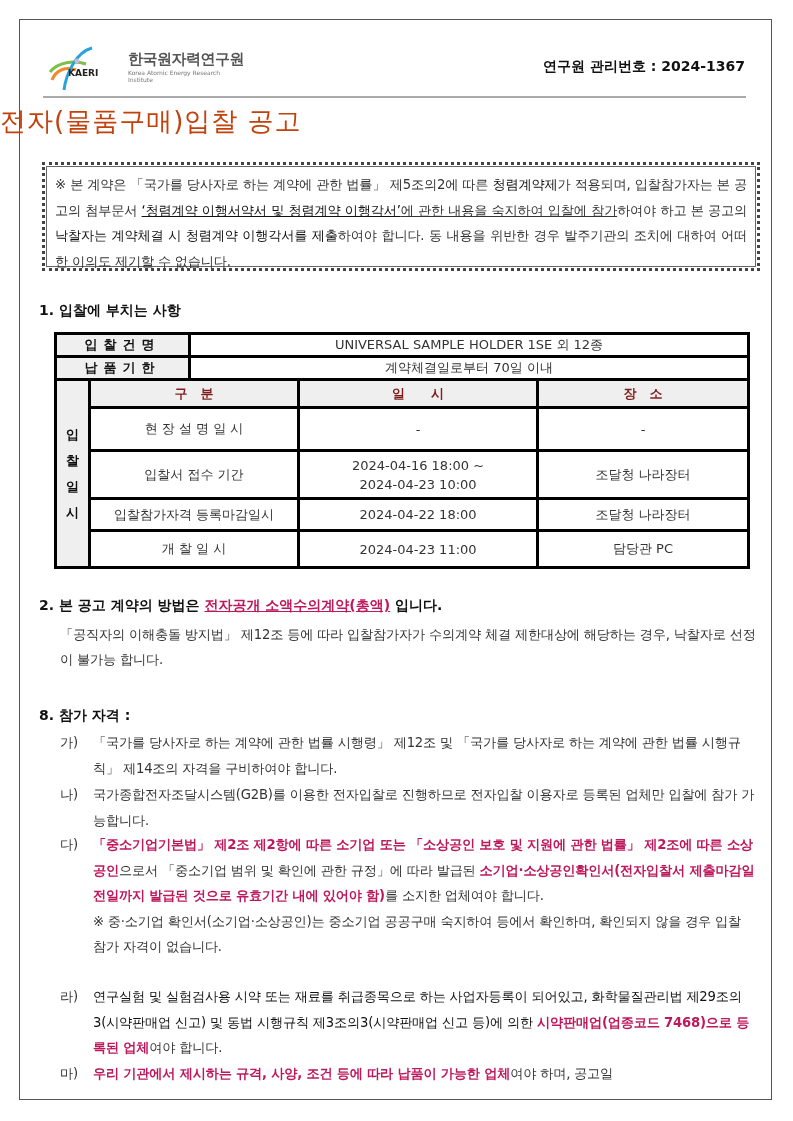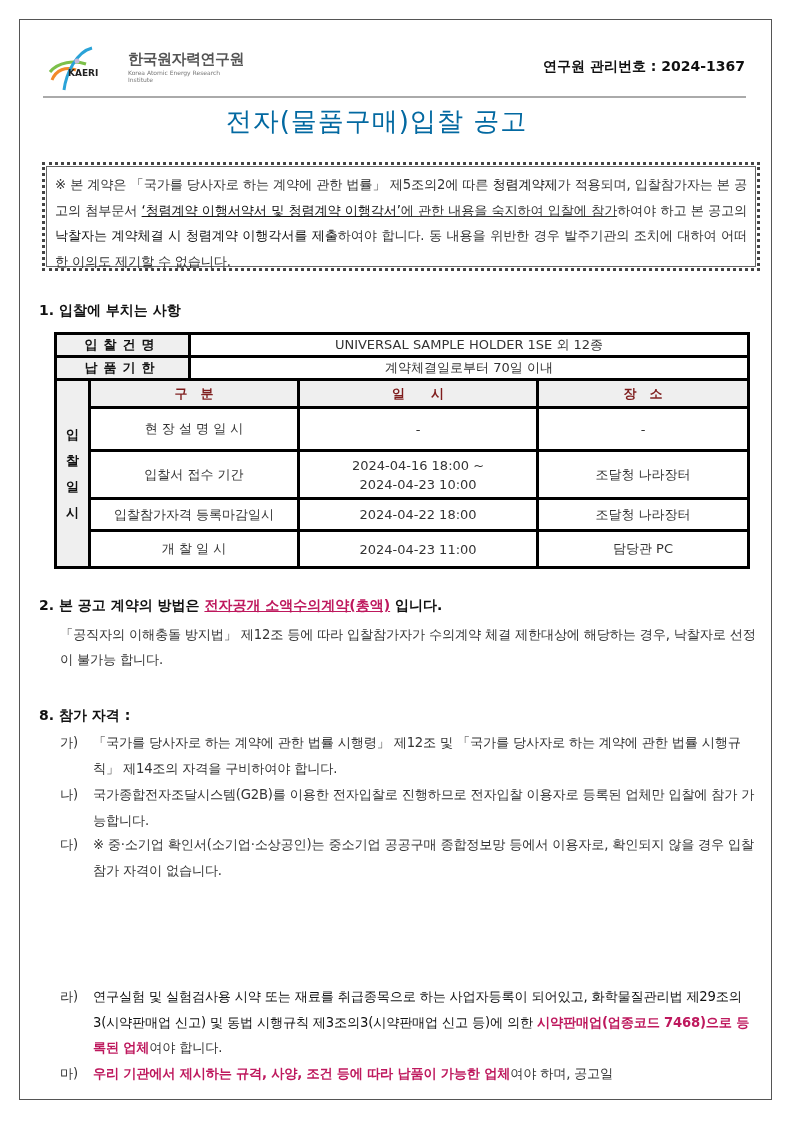--- a/index.html
+++ b/index.html
@@ -6,22 +6,22 @@
   body { width:793px; height:1121px; position:relative; overflow:hidden;
          font-family:"DejaVu Sans", "Liberation Sans", sans-serif; color:#222; }
   .page-border { position:absolute; left:19px; top:19px; width:753px; height:1081px;
                  border:1px solid #555; box-sizing:border-box; }
   .logo { position:absolute; left:46px; top:44px; width:200px; height:50px; }
   .logo-text-ko { position:absolute; left:82px; top:6px; font-size:15px; font-weight:bold; color:#555; letter-spacing:-0.5px; }
   .logo-text-en { position:absolute; left:82px; top:25px; font-size:6px; color:#777; }
   .logo-kaeri { position:absolute; left:22px; top:24px; font-size:9px; font-weight:bold; color:#222; }
   .mgmt-no { position:absolute; right:48px; top:58px; font-size:14px; font-weight:bold; color:#111; }
   .hr { position:absolute; left:43px; width:703px; top:96px; height:2px; background:#aaa; }
-  .title { position:absolute; left:0; width:753px; top:104px; text-align:center;
-           font-size:26px; font-weight:normal; color:#0369a1; letter-spacing:1px; }
+  .title { position:absolute; left:0; width:753px; top:104px; 
+           font-size:26px; font-weight:normal; color:#c2410c; letter-spacing:1px; }
 
   .notice { position:absolute; left:42px; top:162px; width:718px; height:109px;
             border:3px dotted #444; box-sizing:border-box; padding:1px; }
   .notice-inner { border:1px solid #666; height:100%; box-sizing:border-box;
                   padding:5px 8px; font-size:13.2px; line-height:25.5px; color:#333;
                   text-align:justify; letter-spacing:-0.2px; }
   .b { font-weight:normal; color:#111; }
   .u { text-decoration:underline; }
   .red { color:#be185d; font-weight:bold; }
 
@@ -129,21 +129,22 @@
   <span class="tx">「국가를 당사자로 하는 계약에 관한 법률 시행령」 제12조 및 「국가를 당사자로 하는 계약에 관한 법률 시행규칙」 제14조의 자격을 구비하여야 합니다.</span>
 </div>
 
 <div class="item" style="top:782px;">
   <span class="mk">나)</span>
   <span class="tx">국가종합전자조달시스템(G2B)를 이용한 전자입찰로 진행하므로 전자입찰 이용자로 등록된 업체만 입찰에 참가 가능합니다.</span>
 </div>
 
 <div class="item" style="top:832px;">
   <span class="mk">다)</span>
-  <span class="tx">※ 중·소기업 확인서(소기업·소상공인)는 중소기업 공공구매 종합정보망 등에서 이용자로, 확인되지 않을 경우 입찰 참가 자격이 없습니다.</span>
+  <span class="tx"><span class="red">「중소기업기본법」 제2조 제2항에 따른 소기업 또는 「소상공인 보호 및 지원에 관한 법률」 제2조에 따른 소상공인</span><span>으로서 「중소기업 범위 및 확인에 관한 규정」에 따라 발급된 </span><span class="red">소기업·소상공인확인서(전자입찰서 제출마감일 전일까지 발급된 것으로 유효기간 내에 있어야 함)</span><span>를 소지한 업체여야 합니다.</span></span>
+  <span class="tx">※ 중·소기업 확인서(소기업·소상공인)는 중소기업 공공구매 숙지하여 등에서 확인하며, 확인되지 않을 경우 입찰 참가 자격이 없습니다.</span>
 </div>
 
 <div class="item" style="top:984px;">
   <span class="mk">라)</span>
   <span class="tx"><span class="b">연구실험 및 실험검사용 시약 또는 재료를 취급종목으로 하는 사업자등록이 되어있고, 화학물질관리법 제29조의 3(시약판매업 신고) 및 동법 시행규칙 제3조의3(시약판매업 신고 등)에 의한 </span><span class="red">시약판매업(업종코드 7468)으로 등록된 업체</span><span>여야 합니다.</span></span>
 </div>
 
 <div class="item" style="top:1061px;">
   <span class="mk">마)</span>
   <span class="tx"><span class="red">우리 기관에서 제시하는 규격, 사양, 조건 등에 따라 납품이 가능한 업체</span><span>여야 하며, 공고일</span></span>

